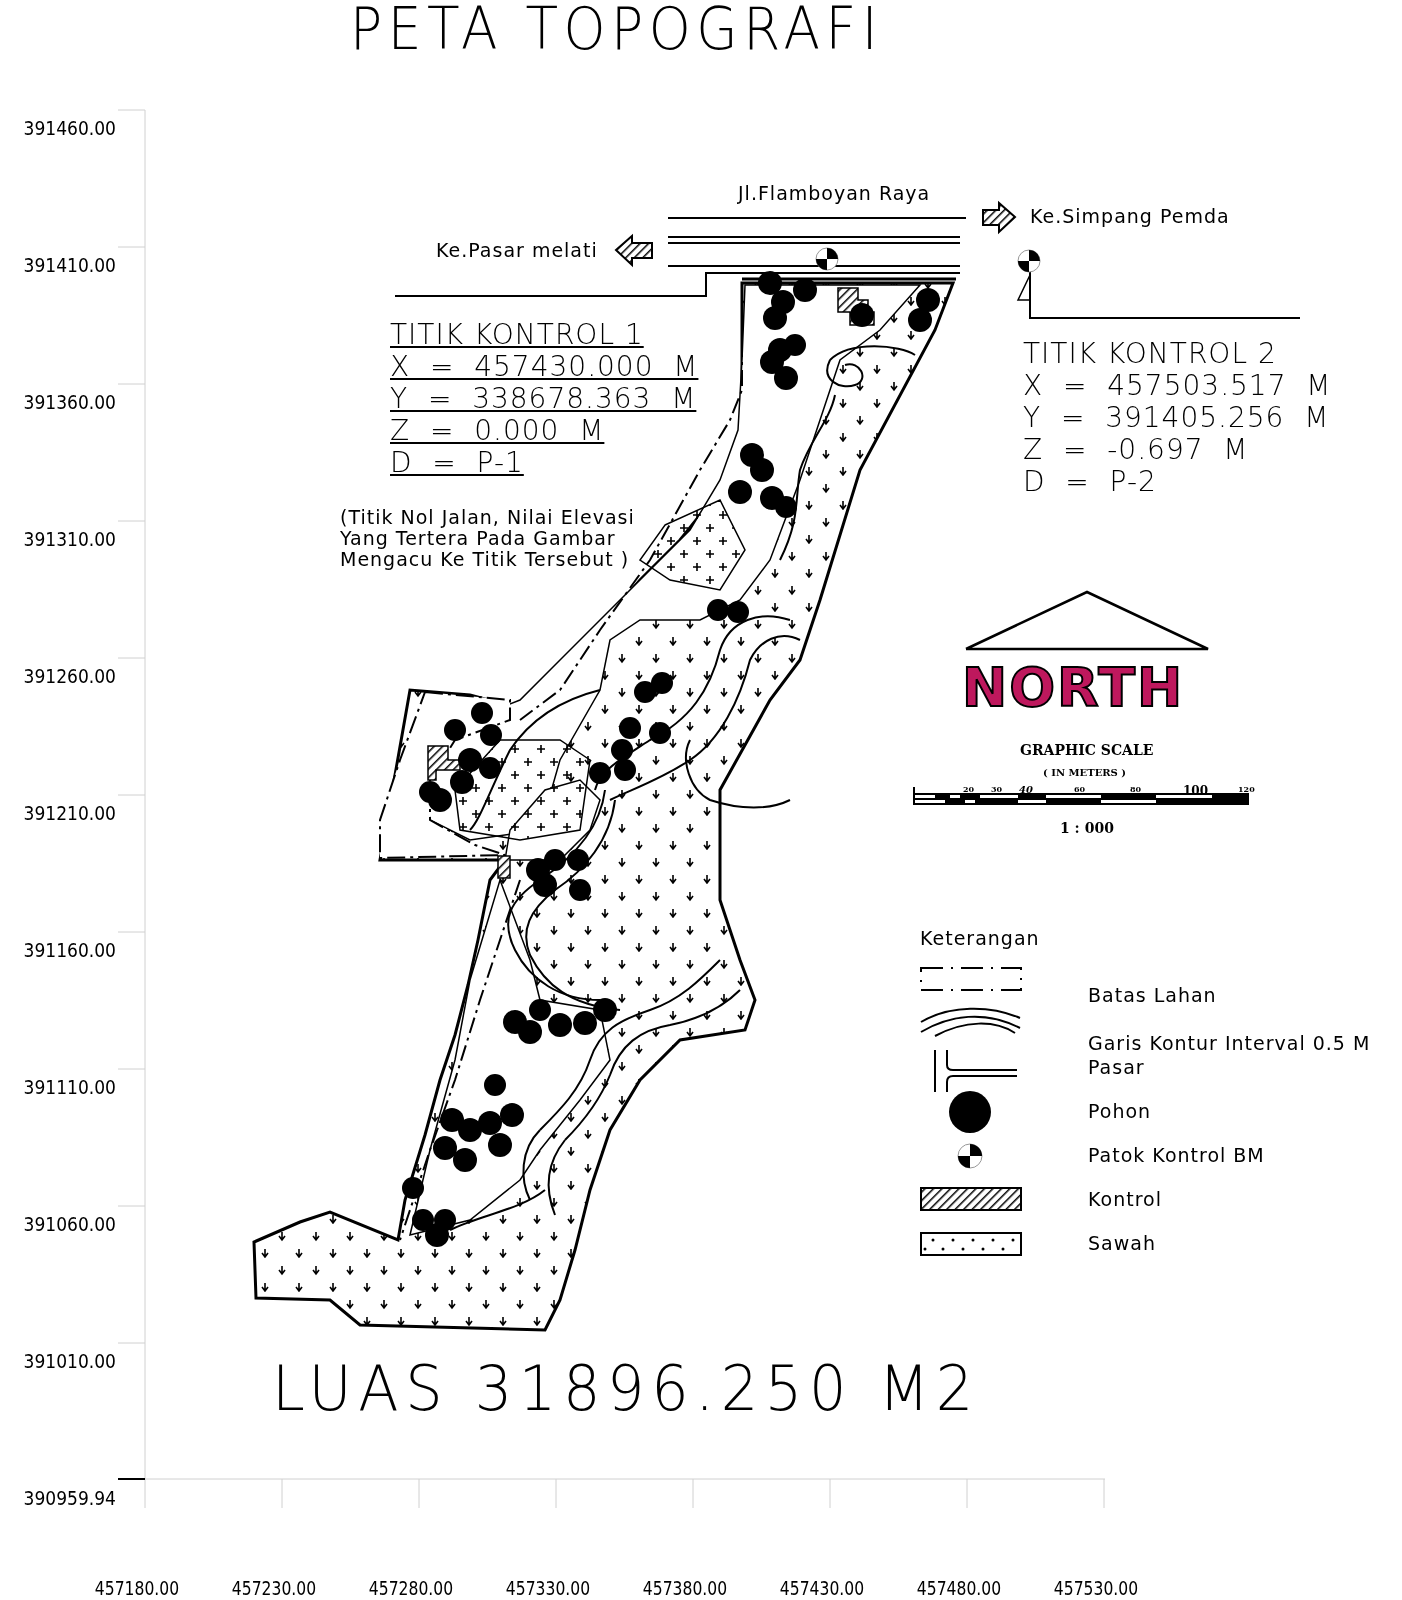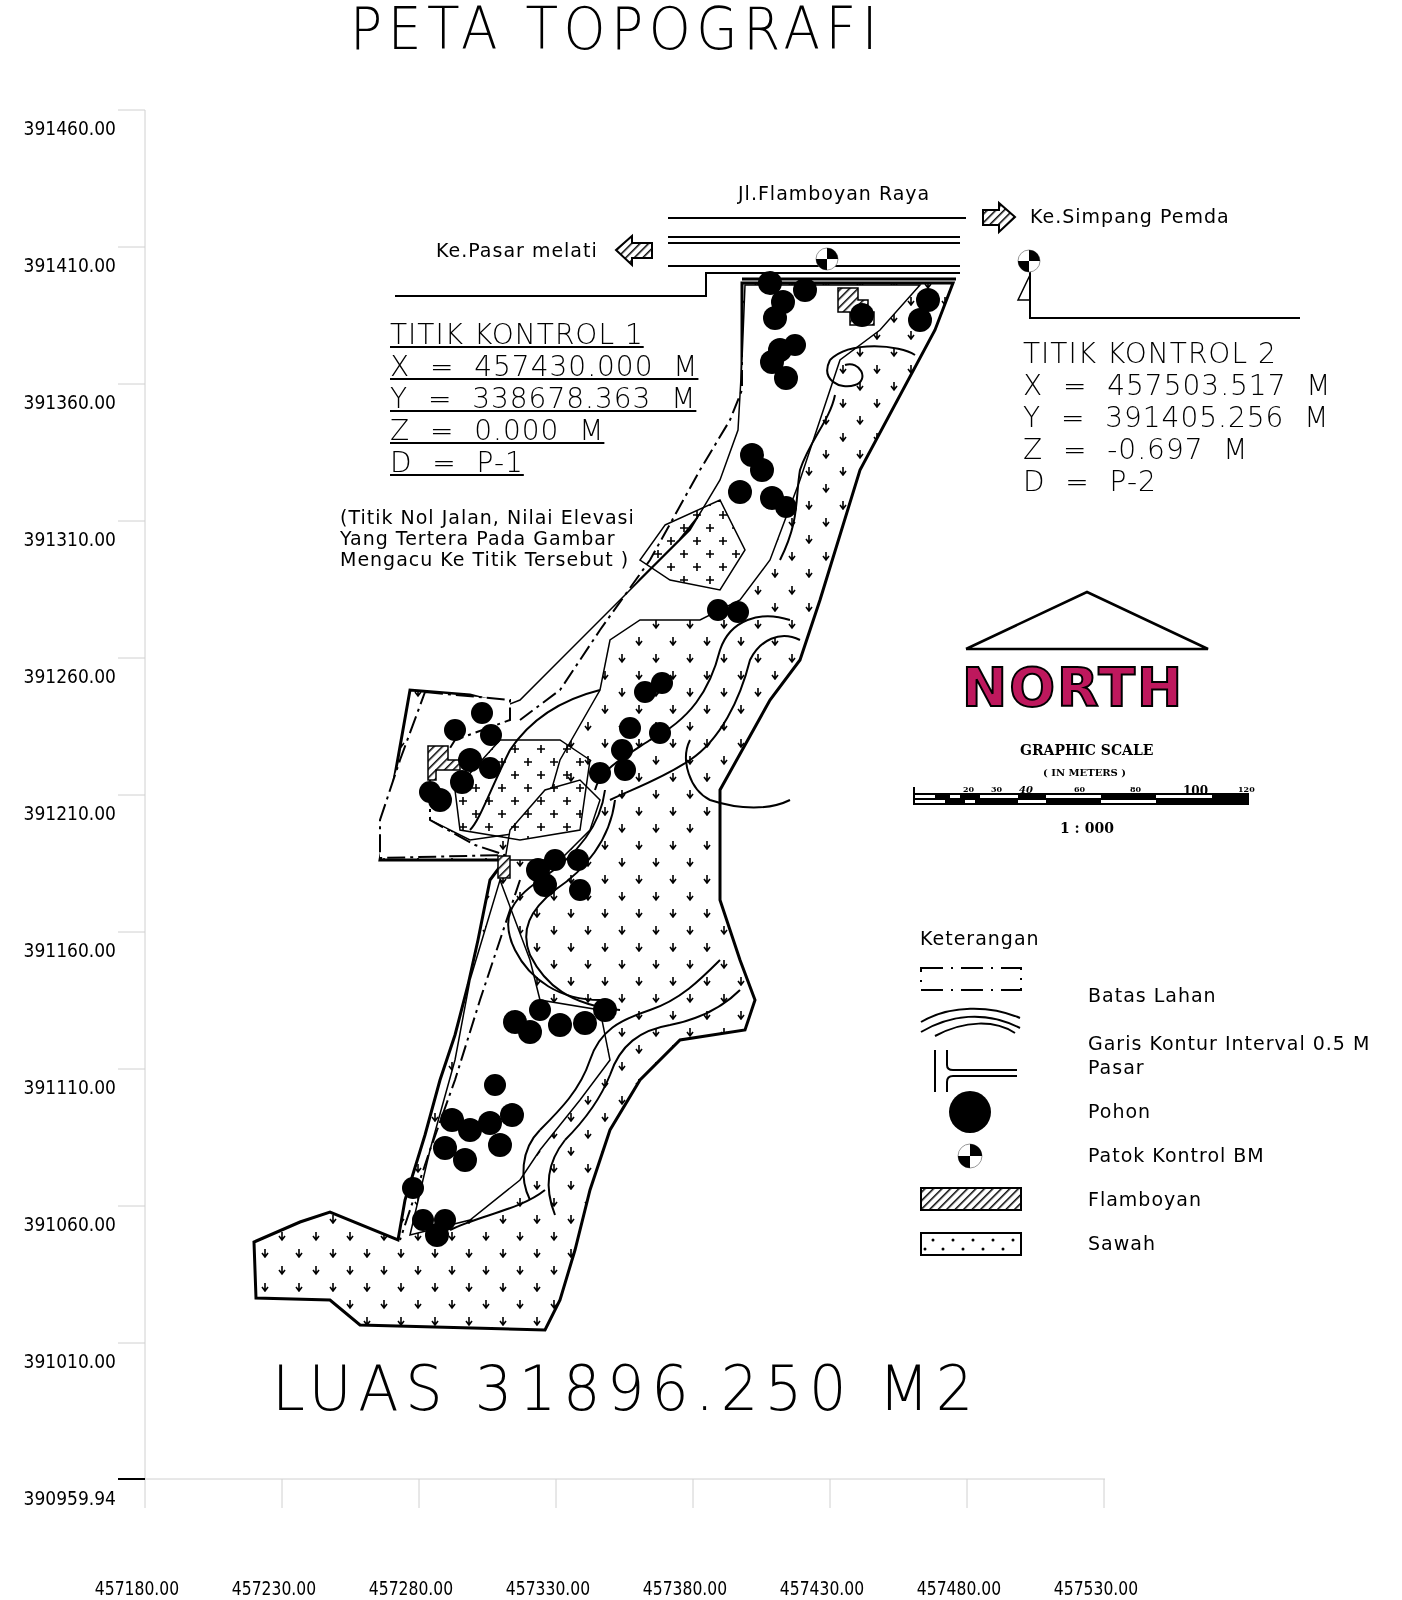--- a/index.html
+++ b/index.html
@@ -309,17 +309,17 @@
         <circle cx="88" cy="289" r="1.5"></circle>
     </g>
   </g>
 </svg>
 <div>
   <div class="legend-label" style="top:968px;margin-top:16px;">Batas Lahan</div>
   <div class="legend-label" style="top:1012px;margin-top:20px;">Garis Kontur Interval 0.5 M</div>
   <div class="legend-label" style="top:1056px;">Pasar</div>
   <div class="legend-label" style="top:1100px;">Pohon</div>
   <div class="legend-label" style="top:1144px;">Patok Kontrol BM</div>
-  <div class="legend-label" style="top:1188px;">Flamboyan</div>
+  <div class="legend-label" style="top:1188px;">Kontrol</div>
   <div class="legend-label" style="top:1232px;">Sawah</div>
 </div>
 
 <div class="abs luas">LUAS  31896.250  M2</div>
 
 </body></html>

